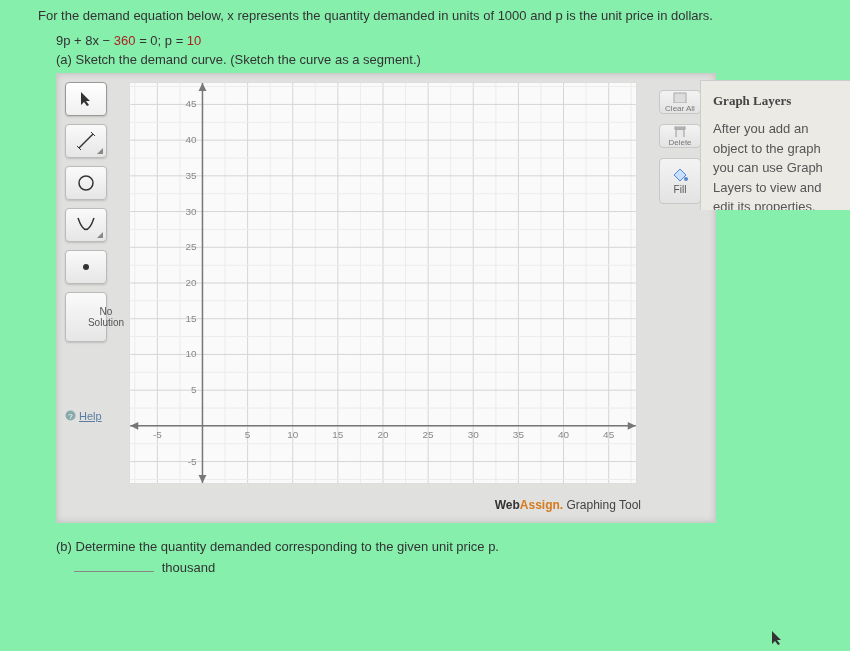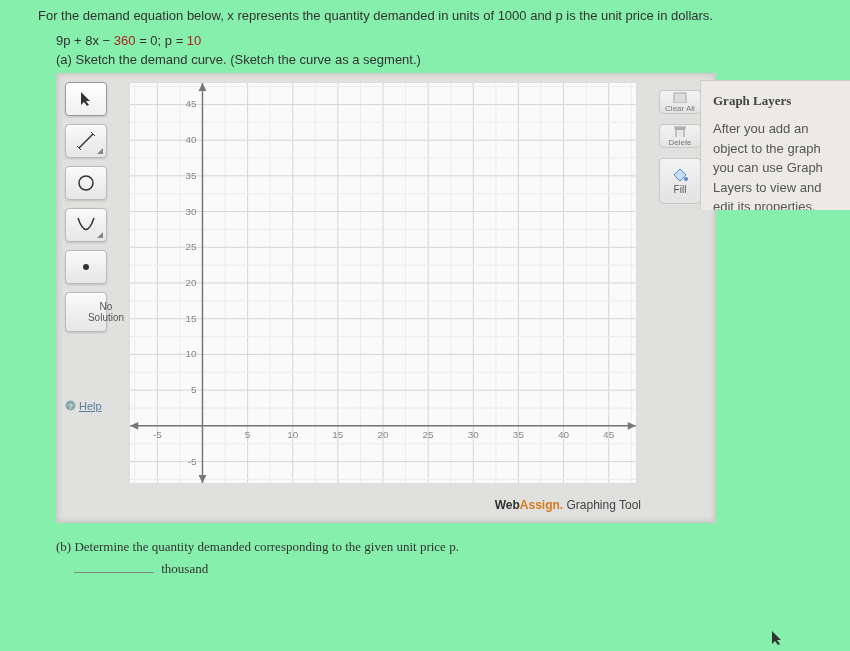--- a/index.html
+++ b/index.html
@@ -43,21 +43,21 @@
     width: 42px; height: 34px;
     background: linear-gradient(#fafafa,#e6e6e6);
     border: 1px solid #bbb;
     border-radius: 4px;
     display: flex; align-items: center; justify-content: center;
     box-shadow: 0 1px 2px rgba(0,0,0,0.15);
     cursor: pointer;
     font-size: 12px;
     position: relative;
   }
-  .tool-btn.tall { height: 40px; font-size: 10px; color: #555; line-height: 1.1; text-align: center; padding-left: 40px; }
+  .tool-btn.tall { height: 50px; font-size: 10px; color: #555; line-height: 1.1; text-align: center; padding-left: 40px; }
   .tool-btn.selected { background: linear-gradient(#fff,#f0f0f0); border-color: #999; }
   .corner-mark {
     position: absolute; right: 3px; bottom: 3px; width: 0; height: 0;
     border-left: 6px solid transparent; border-bottom: 6px solid #888;
   }
   .help-link {
     margin-top: 60px;
     font-size: 11px; color: #5a7ca3; text-decoration: underline;
     display: flex; align-items: center; gap: 3px; cursor: pointer;
   }
@@ -100,21 +100,21 @@
     color: #444;
     overflow: hidden;
   }
   .layers-header {
     padding: 12px 12px 10px 12px;
     font-size: 13px; font-weight: bold; color: #444; font-family: Liberation Serif, serif;
   }
   .layers-body {
     padding: 0 12px; font-size: 13px; color: #555; line-height: 1.5;
   }
-  .part-b { margin: 16px 0 0 18px; font-family: Liberation Serif, serif; }
+  .part-b { margin: 16px 0 0 18px; }
   .answer-slot {
     display: inline-block; width: 80px; border-bottom: 1px solid #888;
     margin-right: 4px; height: 14px; vertical-align: baseline;
   }
   .cursor-ptr {
     position: absolute; left: 770px; top: 630px;
   }
   .axis-text { font-size: 10px; fill: #888; font-family: Arial; }
 </style>
 </head>

